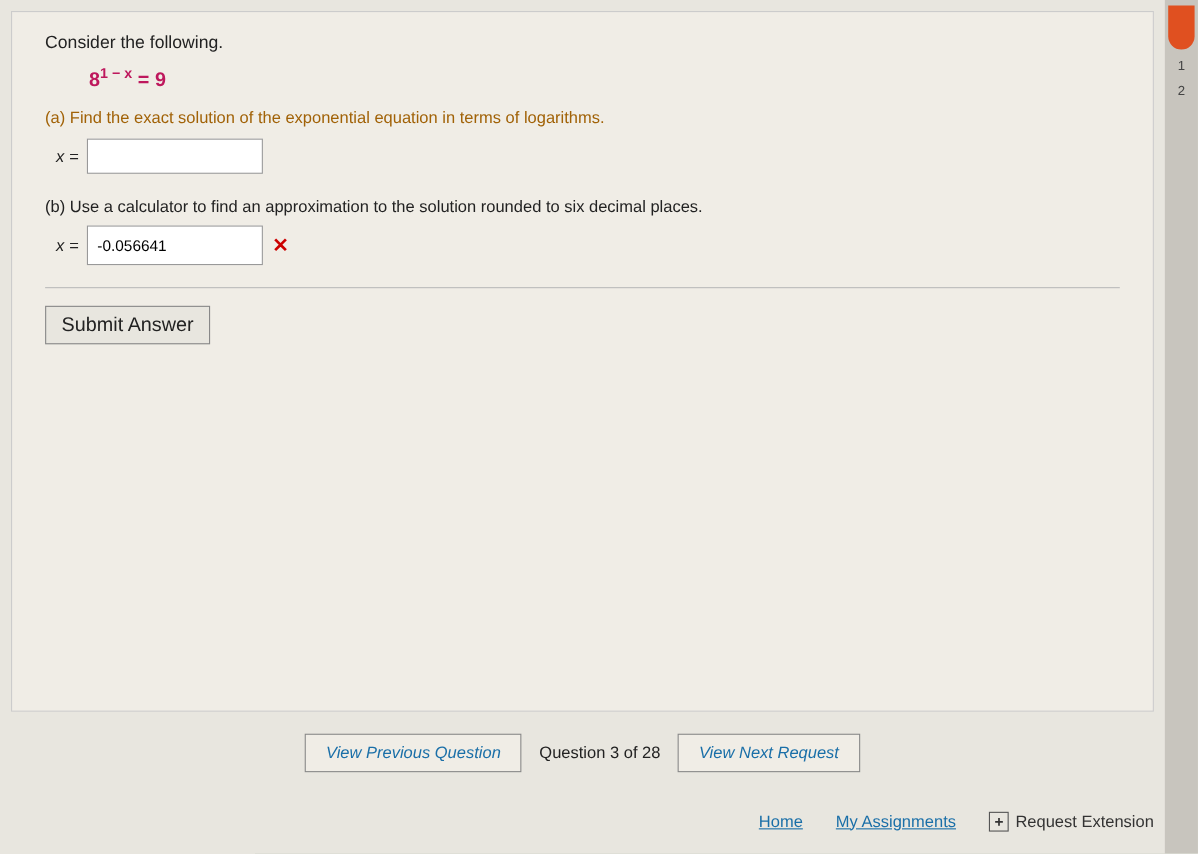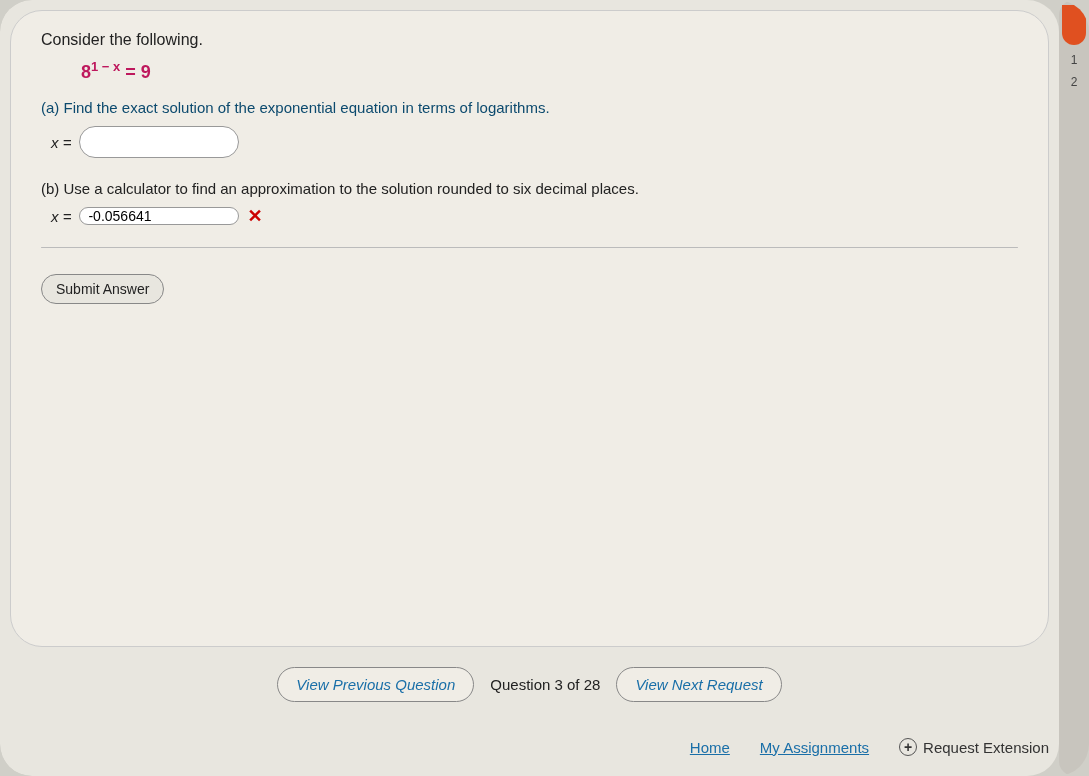--- a/index.html
+++ b/index.html
@@ -1,15 +1,15 @@
 <!DOCTYPE html>
 <html><head>
   <meta charset="utf-8">
   <style>
-    * { box-sizing: border-box; margin: 0; padding: 0; border-radius: 32px; }
+    * { box-sizing: border-box; margin: 0; padding: 0; }
     body {
       font-family: Arial, sans-serif;
       background: #d0cfc8;
       width: 1089px;
       min-height: 776px;
       display: flex;
       flex-direction: row;
     }
 
     .main-content {
@@ -41,21 +41,21 @@
       margin: 8px 0 16px 40px;
     }
 
     .sup-text {
       font-size: 13px;
       vertical-align: super;
     }
 
     .part-label {
       font-size: 15px;
-      color: #0c4a6e;
+      color: #a16207;
       margin-bottom: 10px;
     }
 
     .input-row {
       display: flex;
       align-items: center;
       margin-bottom: 20px;
       margin-left: 10px;
     }
 
@@ -73,41 +73,40 @@
       height: 32px;
       padding: 4px 8px;
       font-size: 14px;
       outline: none;
     }
 
     .answer-input-filled {
       border: 1px solid #999;
       background: white;
       width: 160px;
-      height: 18px;
+      height: 36px;
       padding: 4px 8px;
       font-size: 14px;
       outline: none;
     }
 
     .error-x {
       color: #cc0000;
       font-size: 18px;
       font-weight: bold;
       margin-left: 8px;
     }
 
     .submit-btn {
       border: 1px solid #888;
       background: #e8e6df;
       padding: 6px 14px;
-      font-size: 14px;
-      cursor: pointer;
-      color: #222;
-      margin-top: 10px;
+      font-size: 18px;
+      cursor: pointer;
+      color: #222;
       display: inline-block;
     }
 
     .nav-area {
       display: flex;
       align-items: center;
       justify-content: center;
       gap: 16px;
       padding: 20px 10px;
     }

